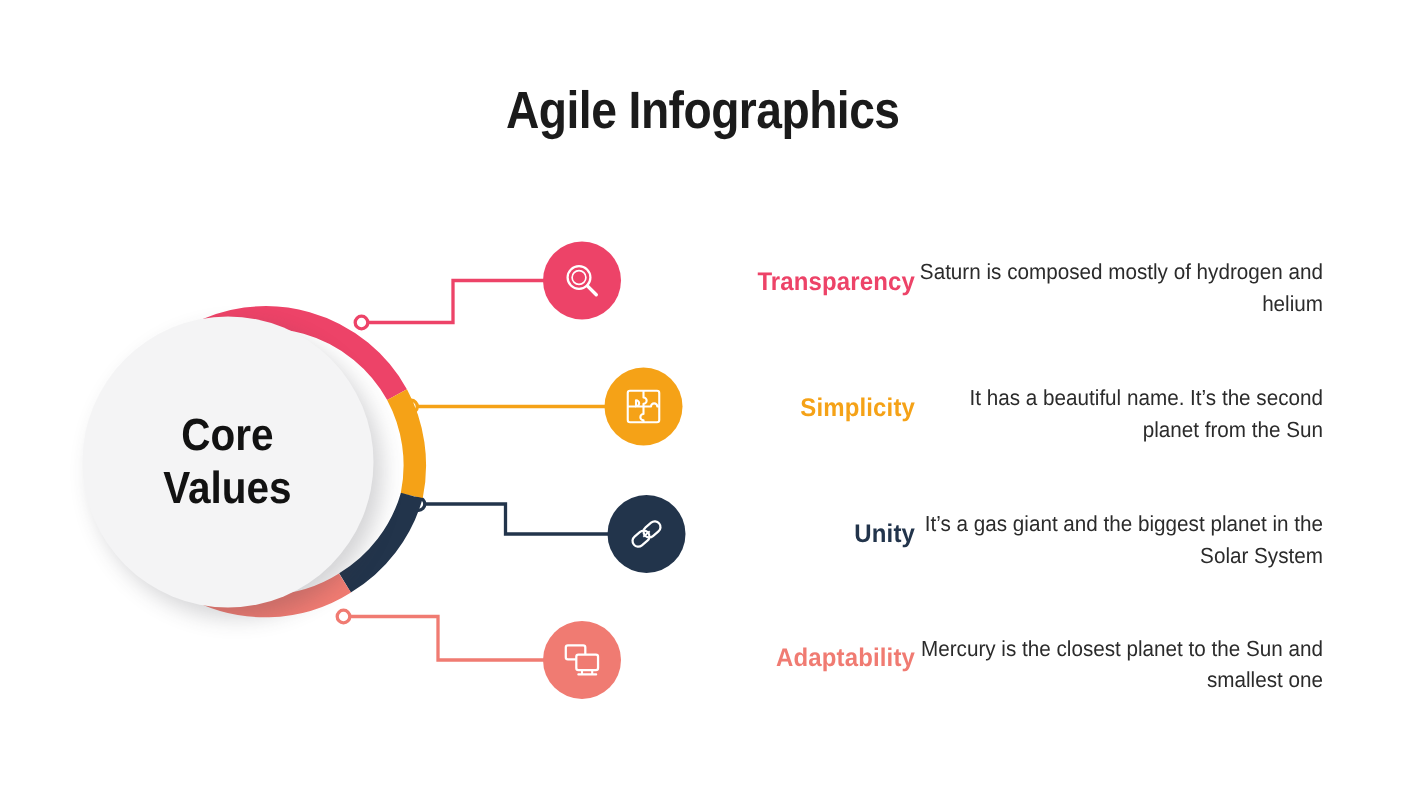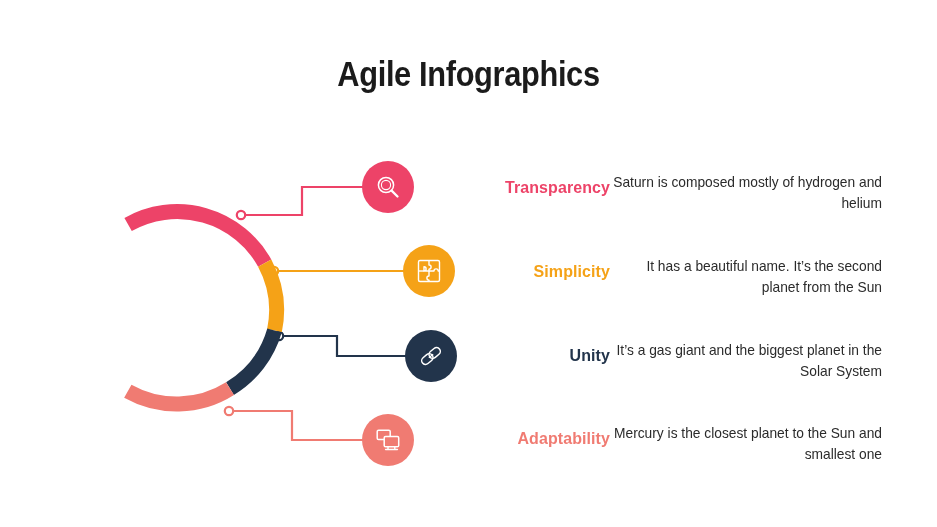--- a/index.html
+++ b/index.html
@@ -153,20 +153,26 @@
       <path d="M 63.1 26.5 A 100 100 0 0 1 199.7 65.1" stroke="#ED4368"></path>
 
       <path d="M 199.7 65.1 A 100 100 0 0 1 209.5 132.5" stroke="#F5A217"></path>
 
       <path d="M 209.5 132.5 A 100 100 0 0 1 165.0 190.6" stroke="#22344B"></path>
 
       <path d="M 165.0 190.6 A 100 100 0 0 1 62.8 193.3" stroke="#F07B72"></path>
     </g>
   </svg>
 
+  <div class="core-circle">
+    <div class="core-label">
+      <span>Core</span>
+      <span>Values</span>
+    </div>
+  </div>
 </div>
 
 <div class="icon-badge" style="left:362px; top:161px; background:#ED4368;">
   <svg width="28" height="28" viewBox="0 0 28 28">
     <circle cx="12" cy="12" r="7.6" fill="none" stroke="#ffffff" stroke-width="1.5"></circle>
     <circle cx="12" cy="12" r="4.6" fill="none" stroke="#ffffff" stroke-width="1.1"></circle>
     <line x1="17.6" y1="17.6" x2="23.5" y2="23.5" stroke="#ffffff" stroke-width="2.3" stroke-linecap="round"></line>
   </svg>
 </div>
 

